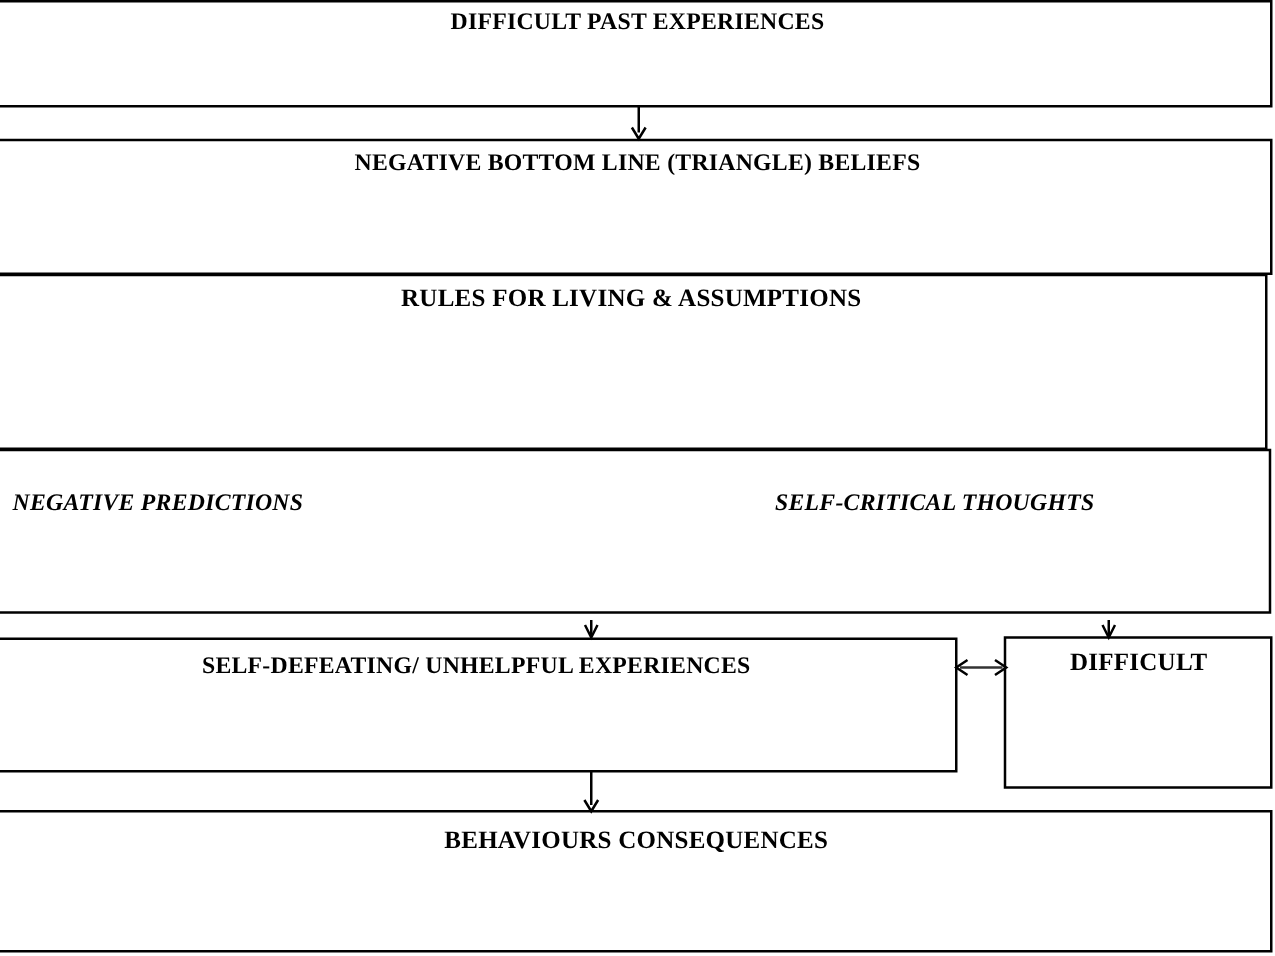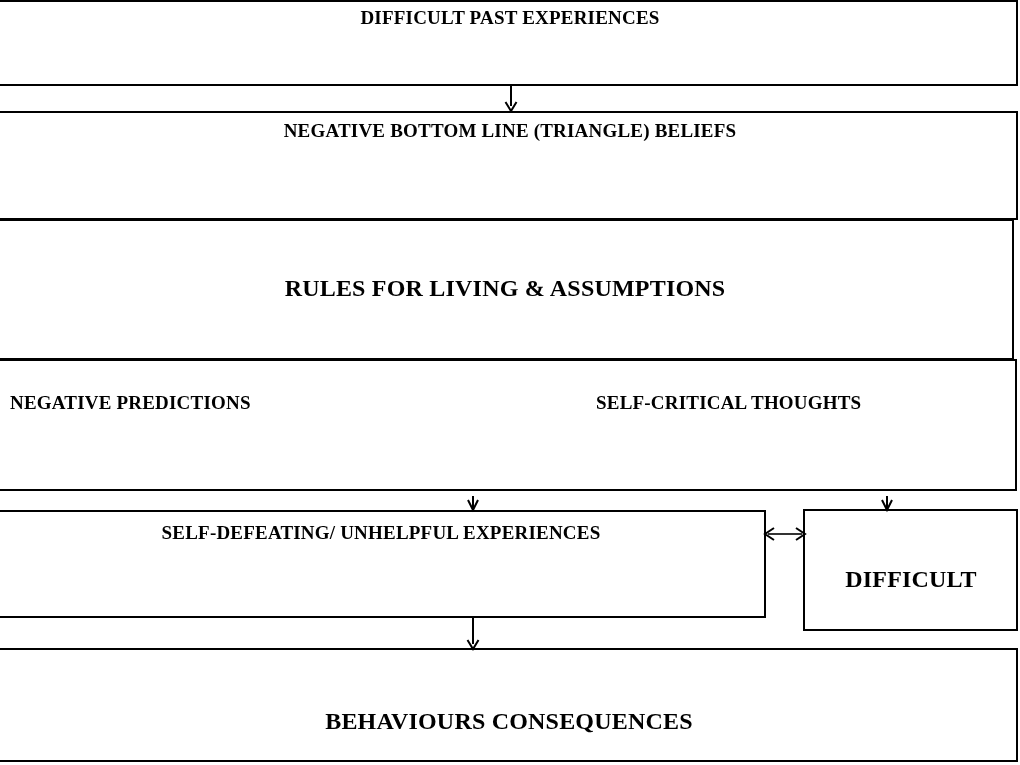--- a/index.html
+++ b/index.html
@@ -30,22 +30,21 @@
     color: #000000;
     white-space: nowrap;
     letter-spacing: 0.2px;
     line-height: 1.1;
   }
   .label.centered {
     text-align: center;
     transform: translateX(-50%);
   }
   .label.big {
-    font-size: 24px;
-    margin-top: 47px;
+    font-size: 20px;
   }
   .arrow-v {
     position: absolute;
   }
   .arrow-h {
     position: absolute;
   }
   svg { display: block; overflow: visible; }
 </style>
 </head>
@@ -63,22 +62,22 @@
     </svg>
   </div>
 
   <div class="box" style="left:-2px; top:111px; width:1020px; height:109px;"></div>
   <div class="label centered" style="left:510px; top:121px;">NEGATIVE BOTTOM LINE (TRIANGLE) BELIEFS</div>
 
   <div class="box" style="left:-2px; top:219px; width:1016px; height:141px;"></div>
   <div class="label centered big" style="left:505px; top:228px;">RULES FOR LIVING &amp; ASSUMPTIONS</div>
 
   <div class="box" style="left:-2px; top:359px; width:1019px; height:132px;"></div>
-  <div class="label" style="left:10px; top:393px;">NEGATIVE PREDICTIONS</div>
-  <div class="label" style="left:596px; top:393px;">SELF-CRITICAL THOUGHTS</div>
+  <div class="label" style="left:10px; top:393px;font-style:italic;">NEGATIVE PREDICTIONS</div>
+  <div class="label" style="left:620px; top:393px;font-style:italic;">SELF-CRITICAL THOUGHTS</div>
 
   <div class="arrow-v" style="left:464px; top:496px;">
     <svg width="18" height="16" viewBox="0 0 18 16">
       <line x1="9" y1="0" x2="9" y2="13" stroke="#000000" stroke-width="2"></line>
       <path d="M 4 4 L 9 14 L 14 4" fill="none" stroke="#000000" stroke-width="2"></path>
     </svg>
   </div>
 
   <div class="arrow-v" style="left:878px; top:496px;">
     <svg width="18" height="16" viewBox="0 0 18 16">

